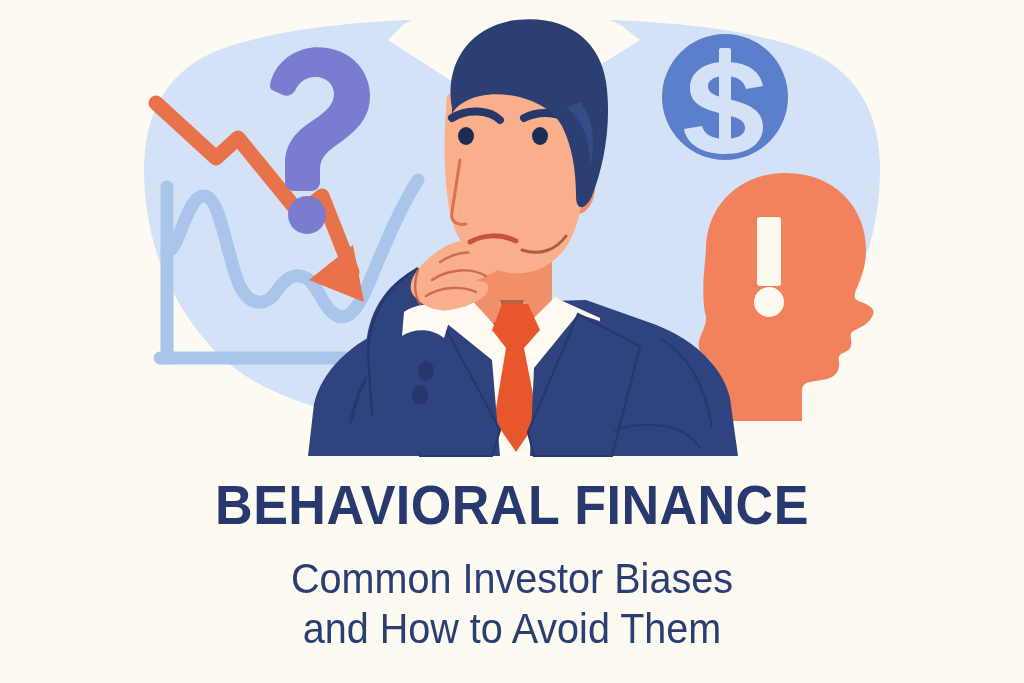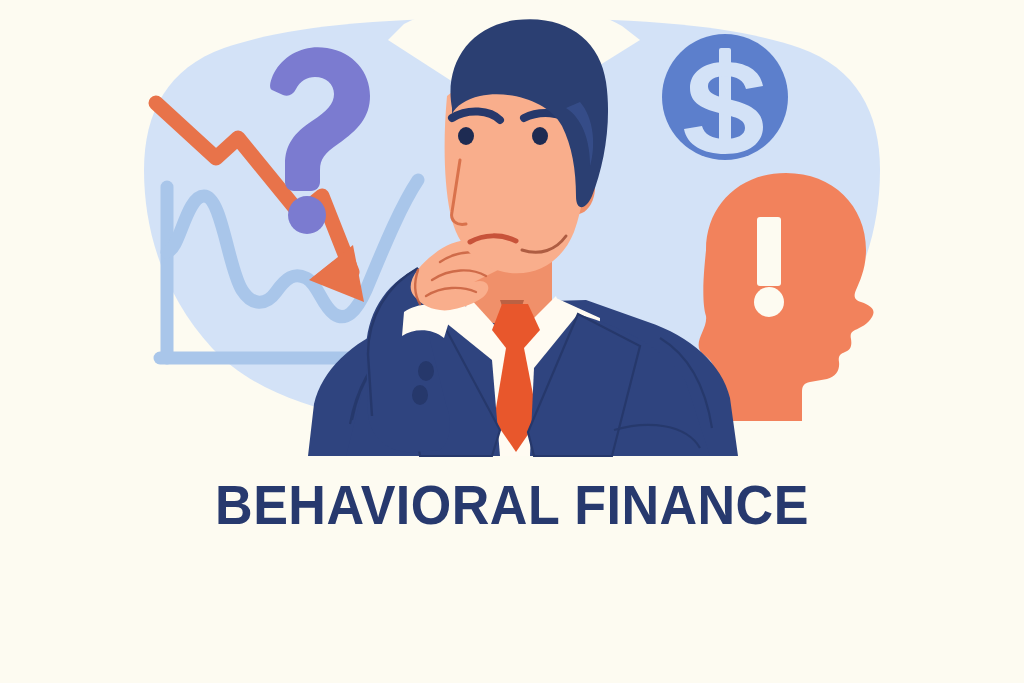--- a/index.html
+++ b/index.html
@@ -306,14 +306,20 @@
         <path d="M566 108 C 582 118, 590 140, 590 166 C 596 146, 594 118, 580 102 Z" fill="#3B5391" opacity="0.7"></path>
       </g>
 
     </g>
   </svg>
 
   <div class="text-block" id="title-wrap">
     <h1 class="title">BEHAVIORAL FINANCE</h1>
   </div>
 
+  <div class="text-block" id="subtitle-wrap">
+    <p class="subtitle">
+      <span class="subtitle-line">Common Investor Biases</span>
+      <span class="subtitle-line">and How to Avoid Them</span>
+    </p>
+  </div>
 
 </div>
 
 </body></html>

